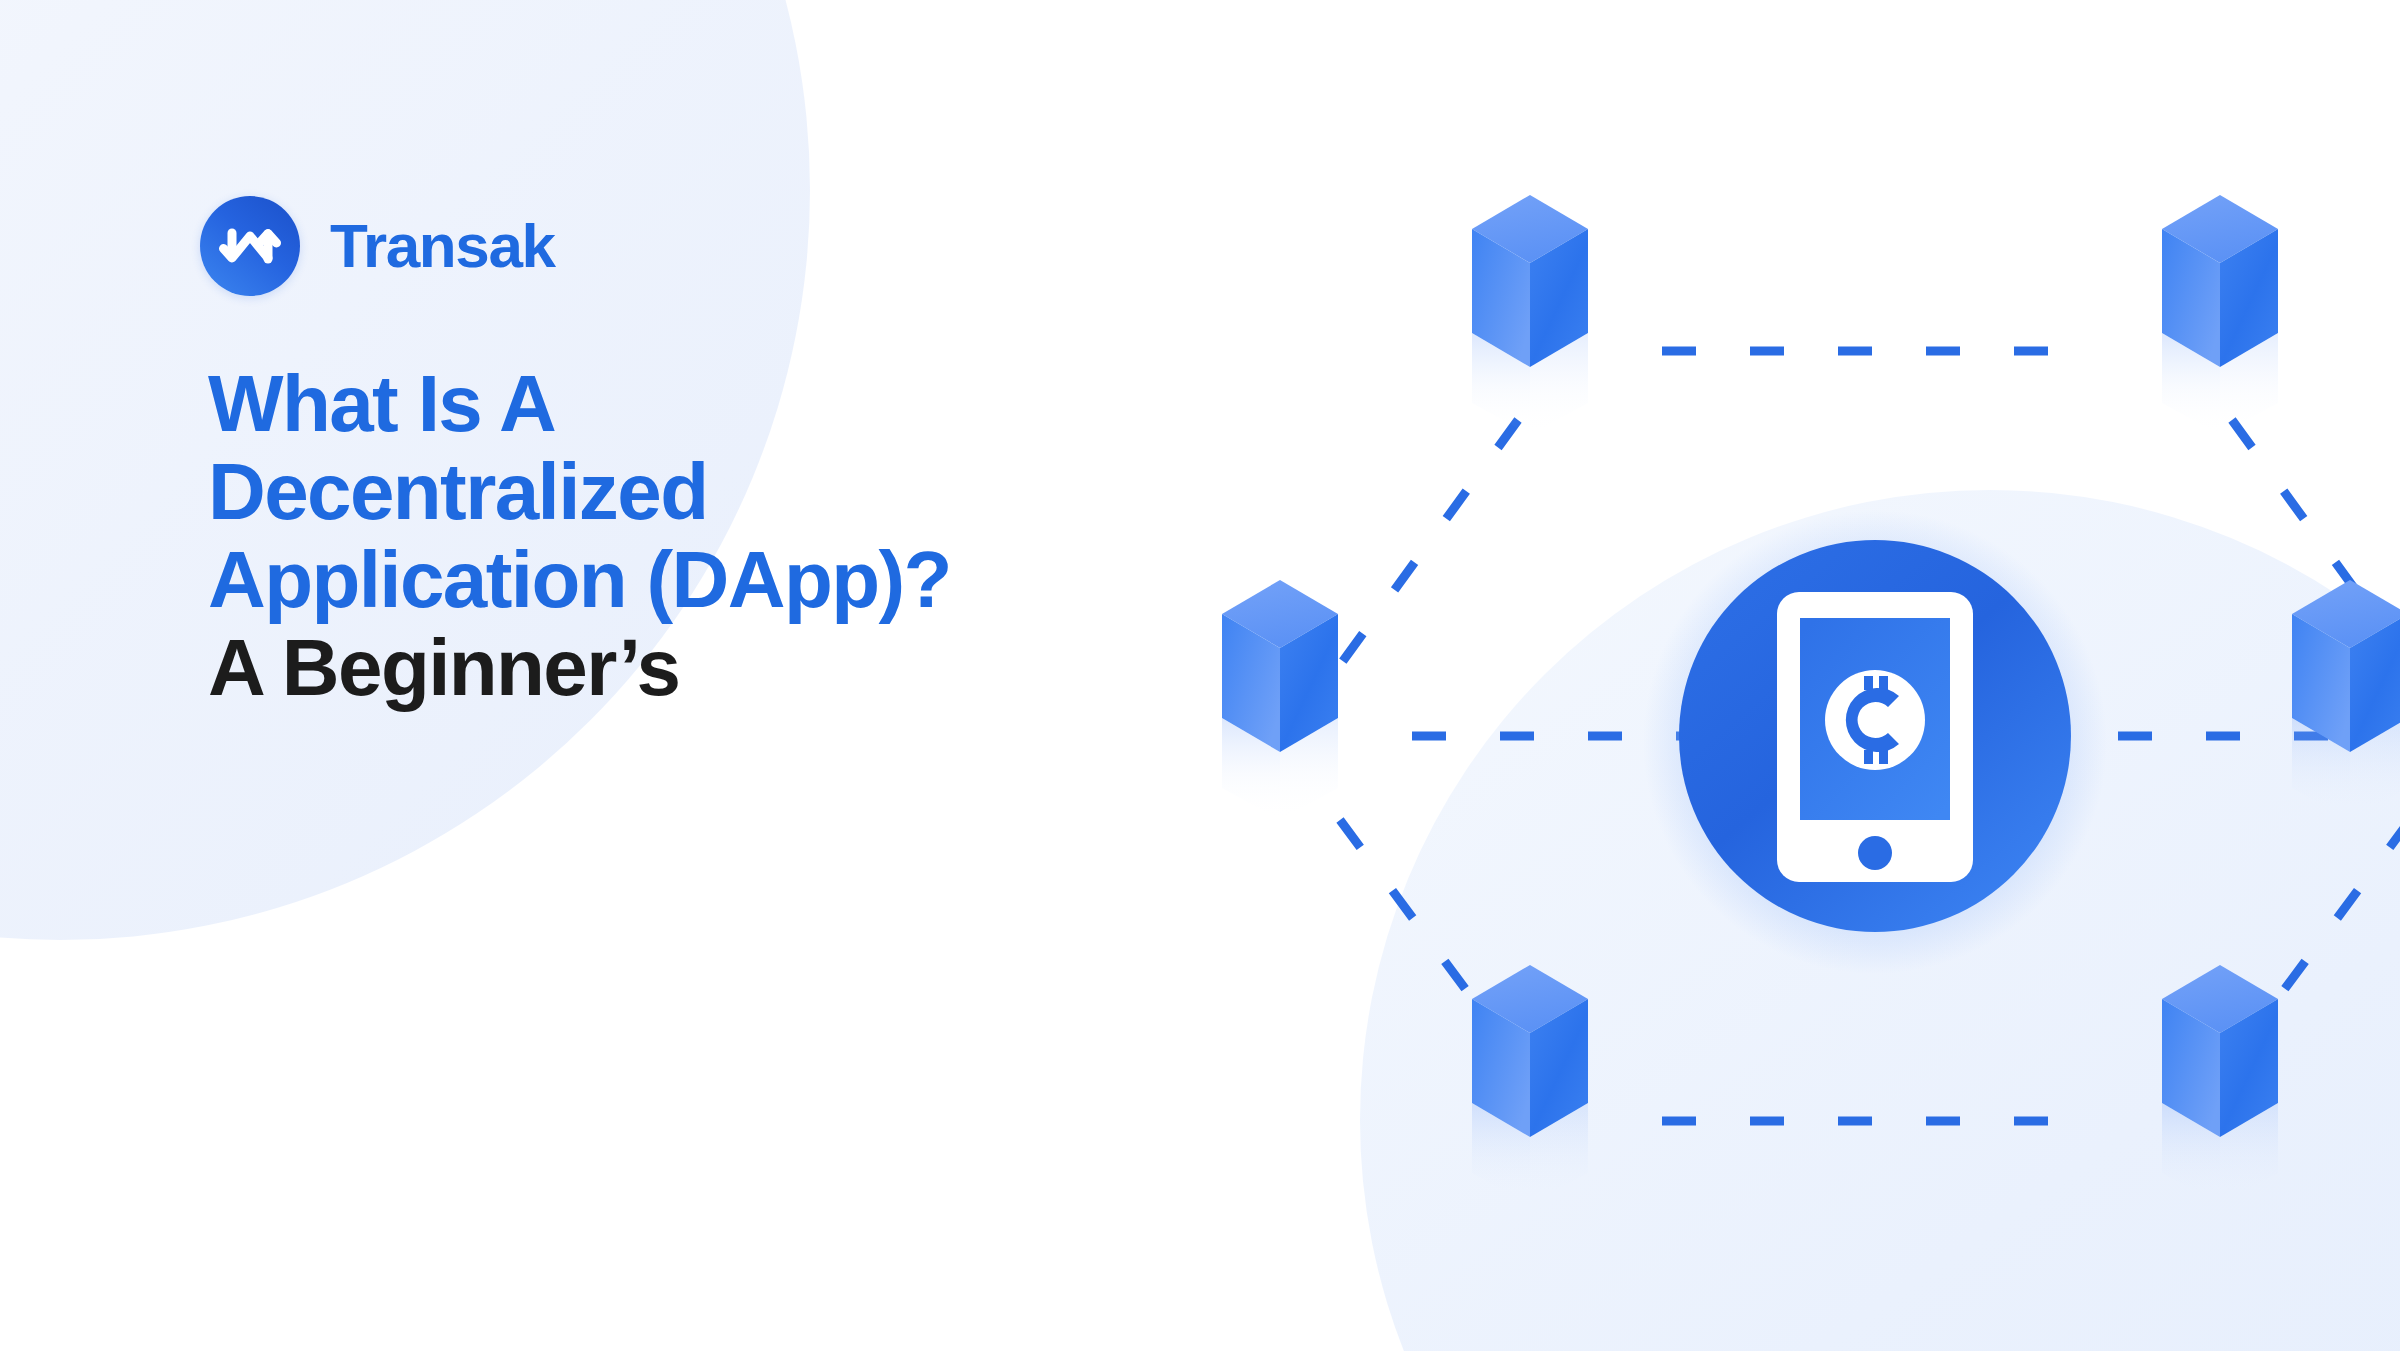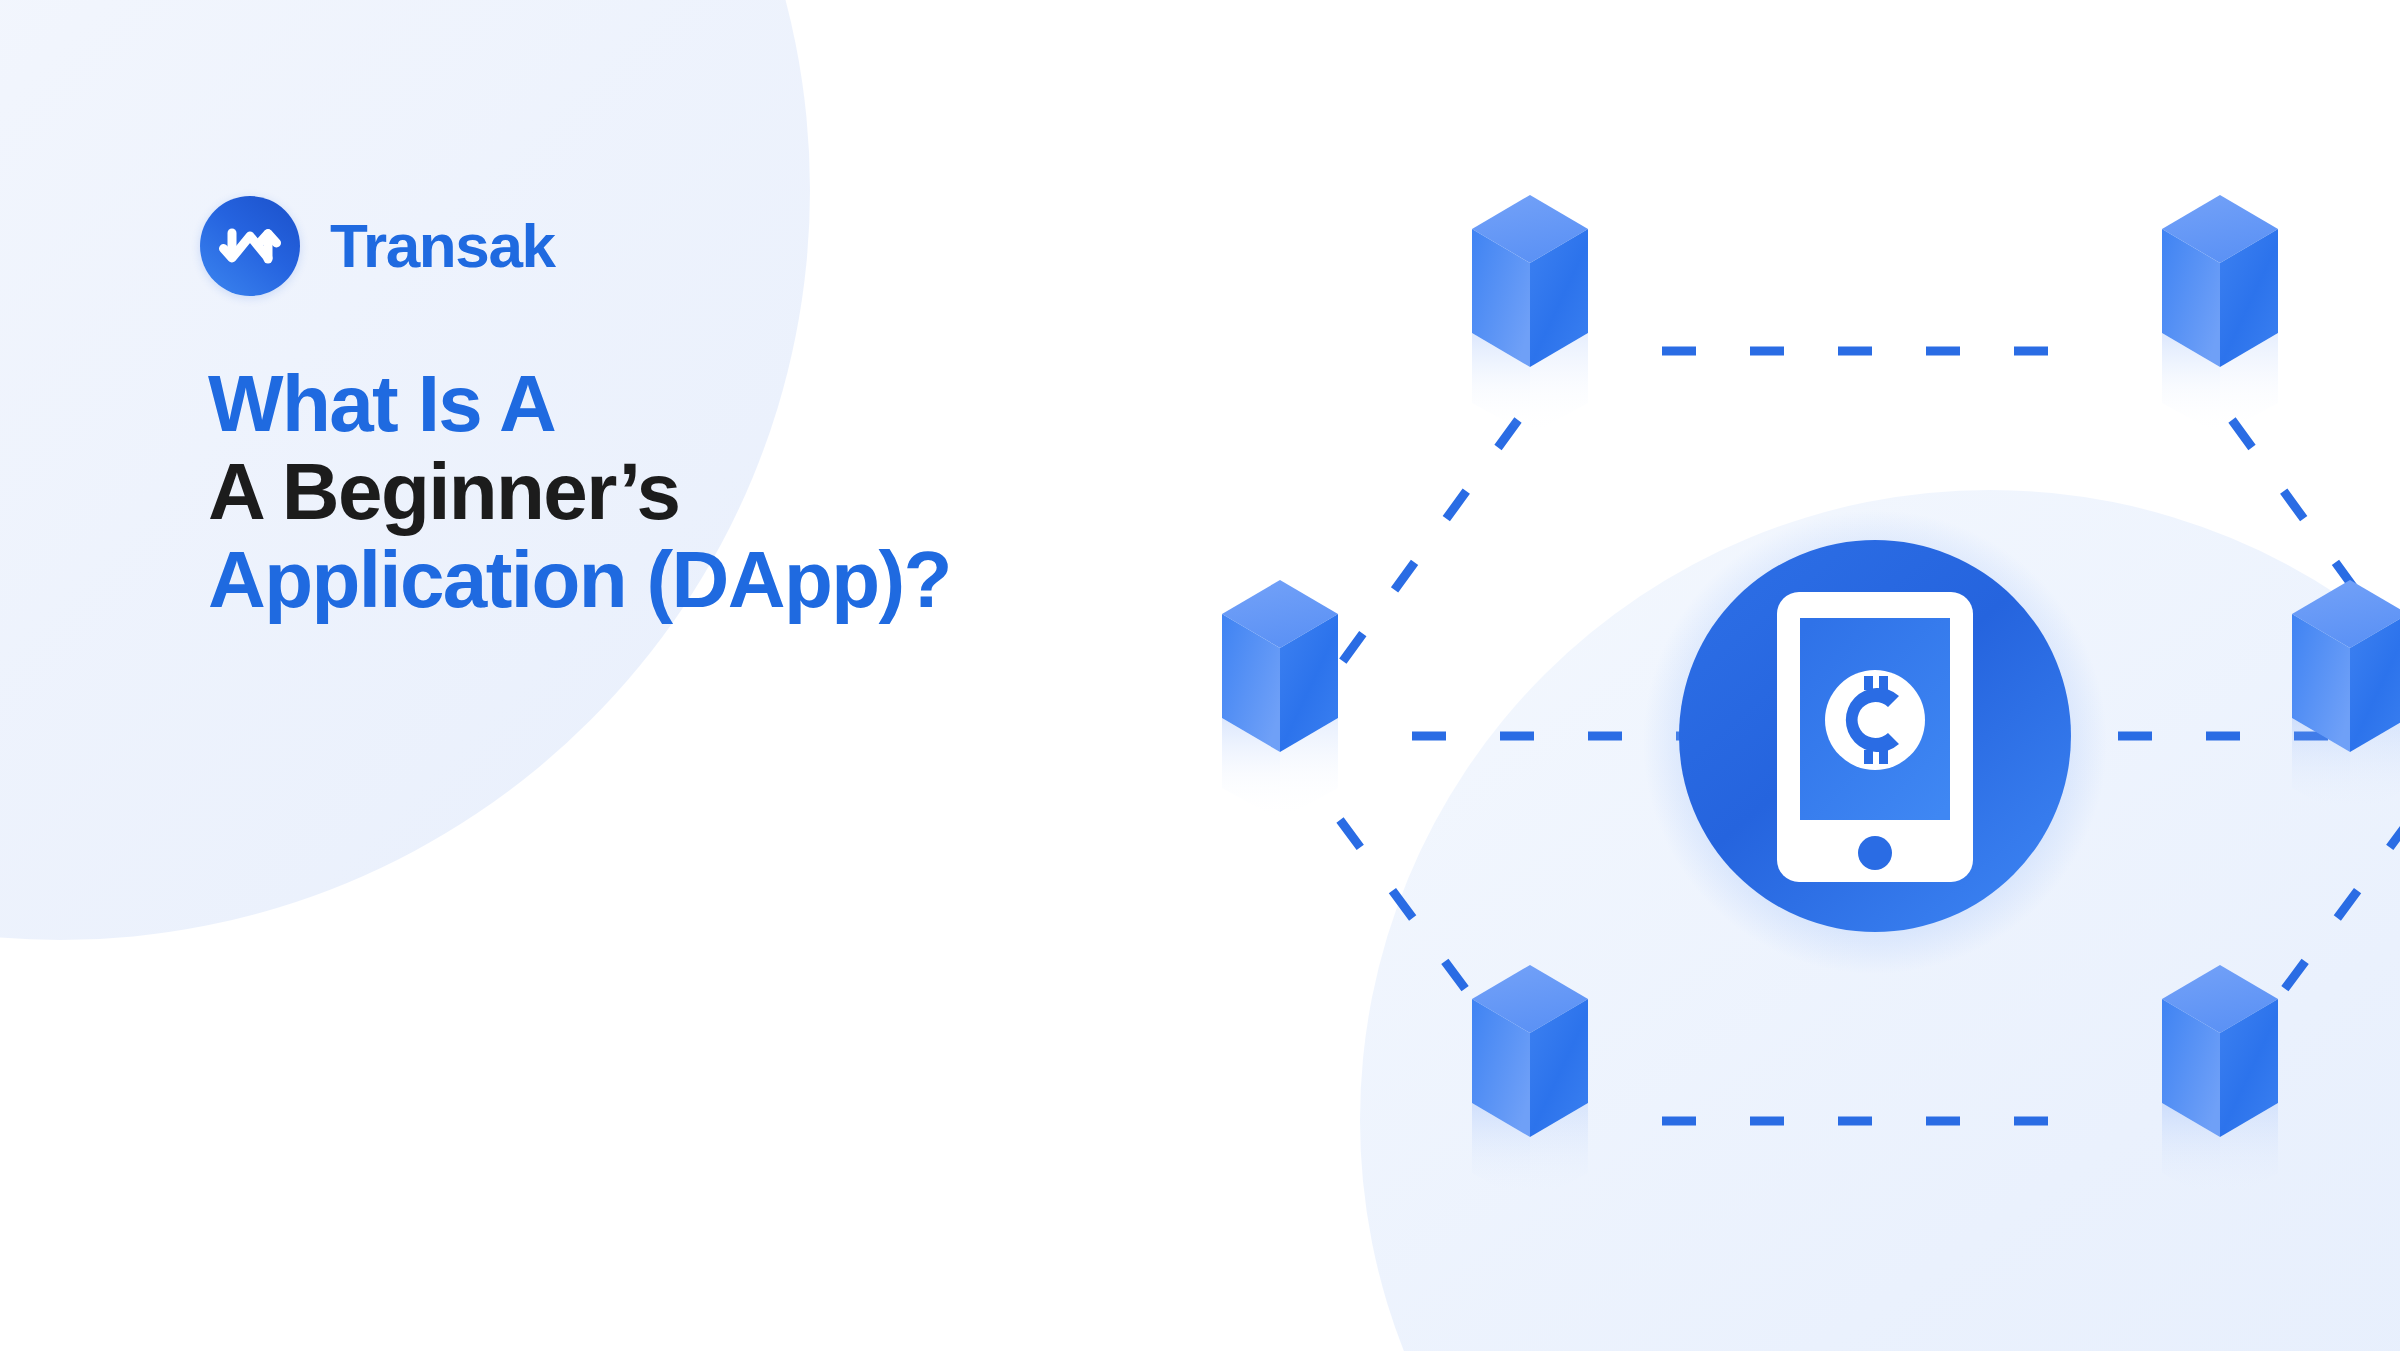--- a/index.html
+++ b/index.html
@@ -75,22 +75,23 @@
             <path d="M49 44 L49 19"></path>
             <path d="M40.5 28 L49 18.5 L57.5 28"></path>
           </g>
         </svg>
       </div>
       <div class="brand-name">Transak</div>
     </div>
 
     <div class="headline">
       <div class="ln blue">What Is A</div>
+      <div class="ln blue">Decentralized</div>
+      <div class="ln blue">Application (DApp)?</div>
       <div class="ln dark">A Beginner’s</div>
-      <div class="ln blue">Application (DApp)?</div>
     </div>
 
   </div>
 
   <div class="illus">
     <svg viewBox="0 0 1200 1130" xmlns="http://www.w3.org/2000/svg">
       <defs>
         <linearGradient id="gTop" x1="0" y1="0" x2="0.35" y2="1">
           <stop offset="0%" stop-color="#74A2F8"></stop>
           <stop offset="100%" stop-color="#5C92F5"></stop>

